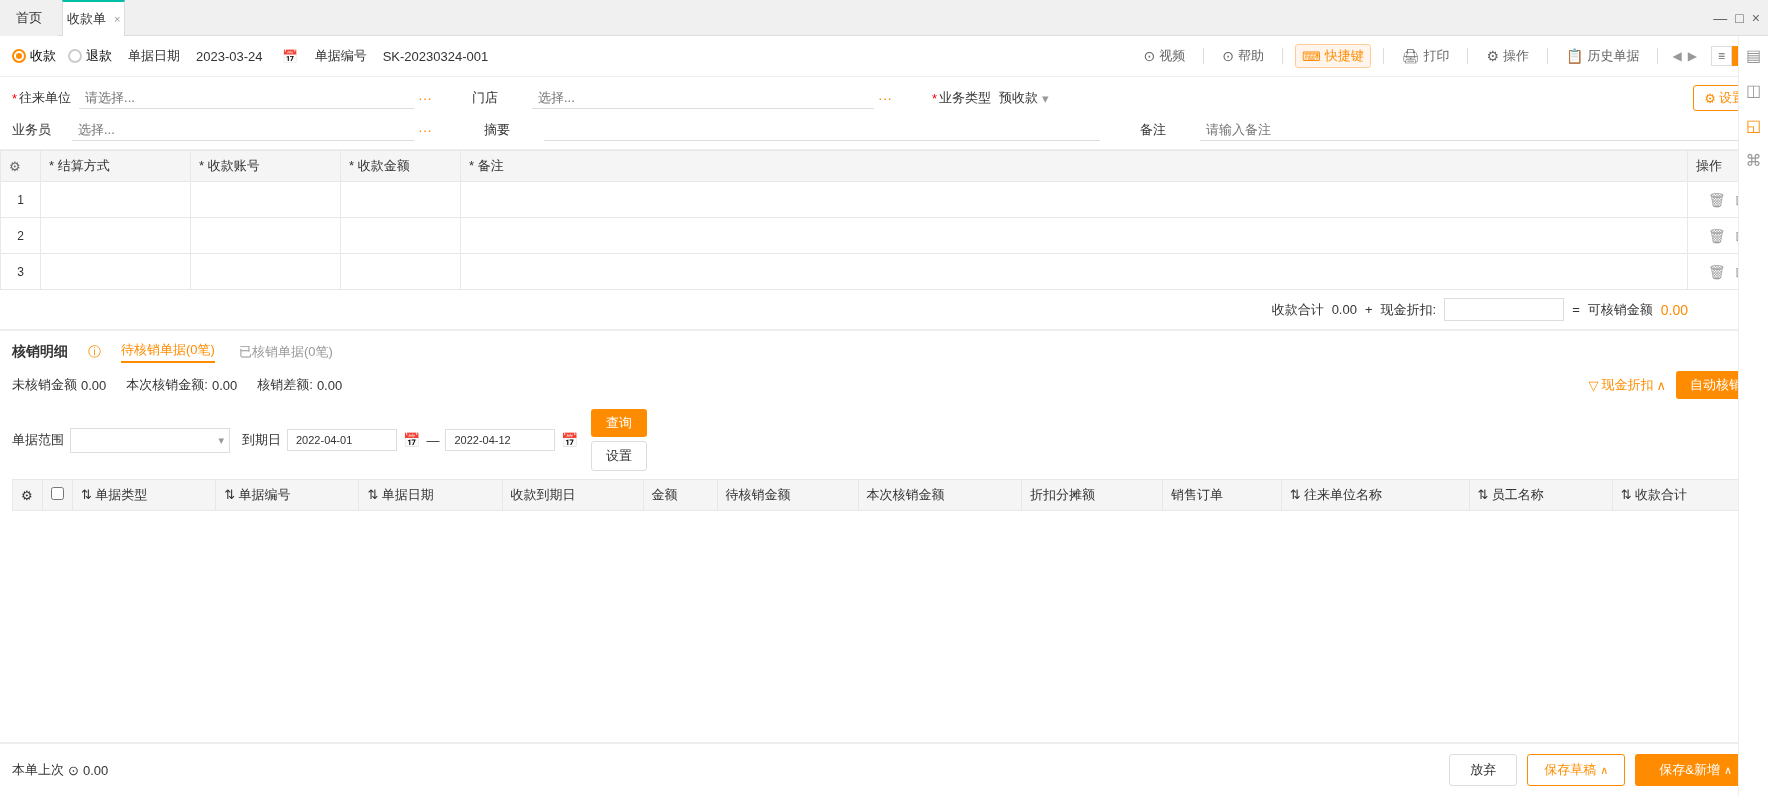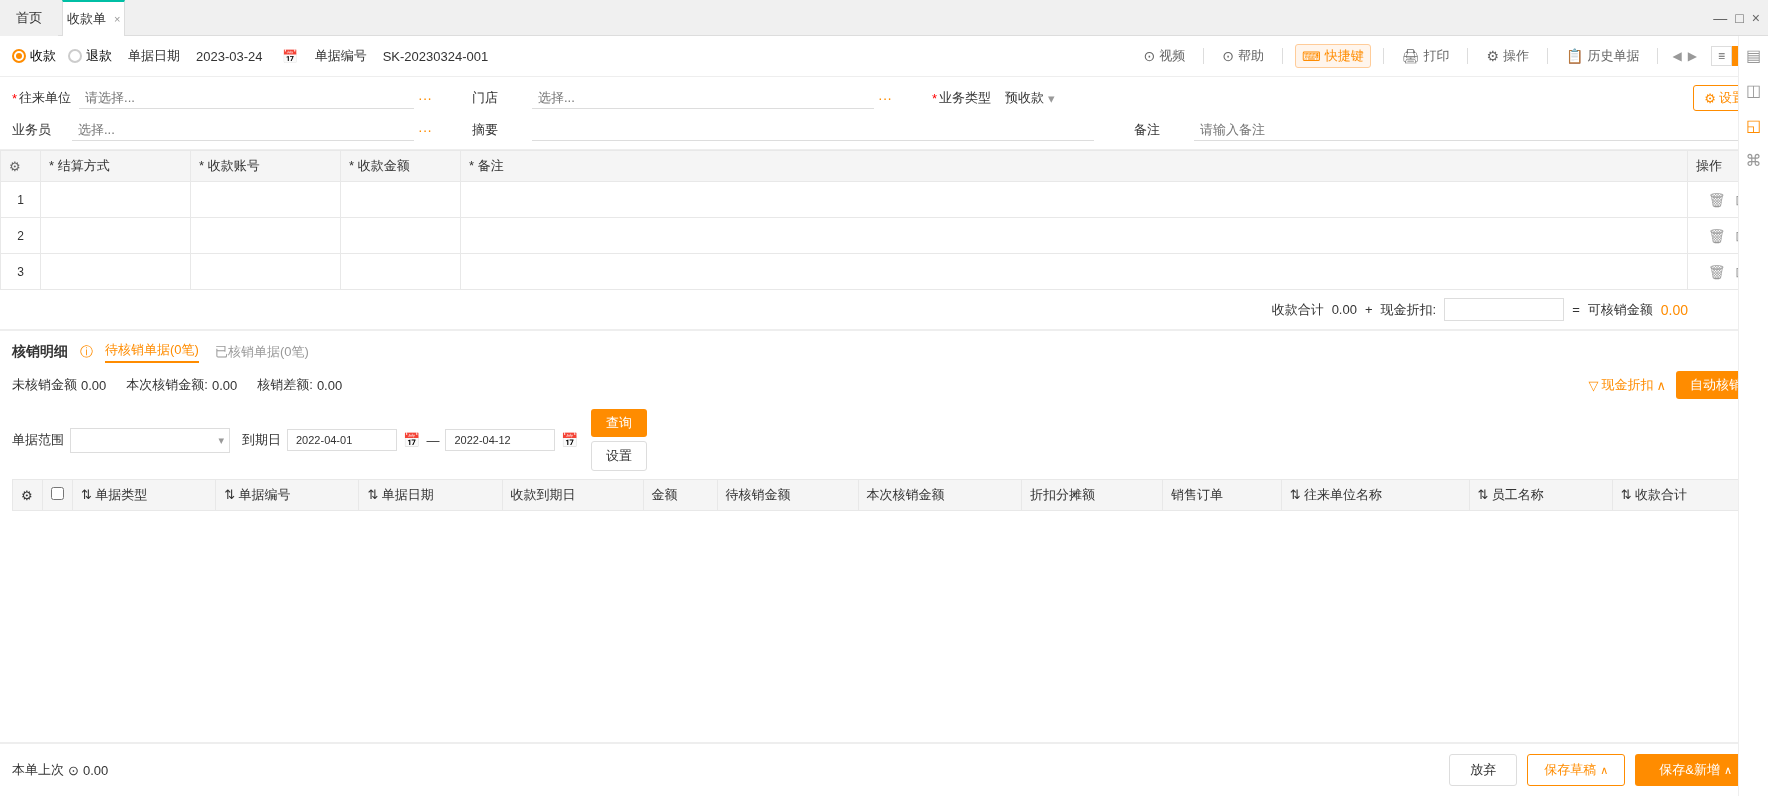--- a/index.html
+++ b/index.html
@@ -124,21 +124,21 @@
     .summary-value { color: #333; font-size: 13px; }
     .summary-input {
       border: 1px solid #ddd; padding: 3px 8px; width: 120px; font-size: 13px;
       outline: none; color: #333;
     }
     .summary-eq { color: #333; font-size: 13px; }
     .summary-result { color: #ff8c00; font-size: 14px; font-weight: 500; }
 
     
     .verif-section { background: #fff; padding: 10px 12px; border-top: 1px solid #eee; flex: 1; overflow: hidden; }
-    .verif-header { display: flex; align-items: center; gap: 12px; margin-bottom: 8px; }
+    .verif-header { display: flex; align-items: center; gap: 20px; margin-bottom: 8px; }
     .verif-title { font-size: 14px; font-weight: 600; color: #333; }
     .info-icon { color: #ff8c00; cursor: pointer; font-size: 13px; }
     .pending-tab {
       color: #ff8c00; cursor: pointer; font-size: 13px;
       border-bottom: 2px solid #ff8c00; padding-bottom: 2px;
     }
     .done-tab { color: #999; cursor: pointer; font-size: 13px; margin-left: 4px; }
 
     .verif-stats { display: flex; align-items: center; gap: 20px; margin-bottom: 10px; }
     .stat-item { display: flex; align-items: center; gap: 4px; font-size: 13px; color: #333; }
@@ -314,37 +314,37 @@
 
       <div class="form-field" style="max-width:420px; margin-left:40px;">
         <span class="form-field-label">门店</span>
         <input class="form-input" type="text" placeholder="选择..." style="">
         <span class="more-btn">···</span>
       </div>
 
       <div class="form-field" style="margin-left:40px; flex: 1;">
         <span class="required-star">*</span>
         <span class="form-field-label">业务类型</span>
-        <span class="business-type-value" style="margin-left:6px;">预收款</span>
+        <span class="business-type-value" style="">预收款</span>
         <span class="select-arrow">▾</span>
         <button class="settings-btn">
           <span>⚙</span>
           <span>设置</span>
         </button>
       </div>
     </div>
     <div class="form-row">
 
       <div class="form-field" style="max-width:420px;">
         <span class="form-field-label">业务员</span>
         <input class="form-input" type="text" placeholder="选择..." style="">
         <span class="more-btn">···</span>
       </div>
 
-      <div class="form-field" style="margin-left:40px; flex:1;">
+      <div class="form-field" style="margin-left:52px; flex:1;">
         <span class="form-field-label">摘要</span>
         <input class="form-input" type="text" style="min-width: 200px;">
       </div>
 
       <div class="form-field" style="margin-left:40px; flex:1;">
         <span class="form-field-label">备注</span>
         <input class="form-input" type="text" style="min-width: 200px;" placeholder="请输入备注">
       </div>
     </div>
   </div>

